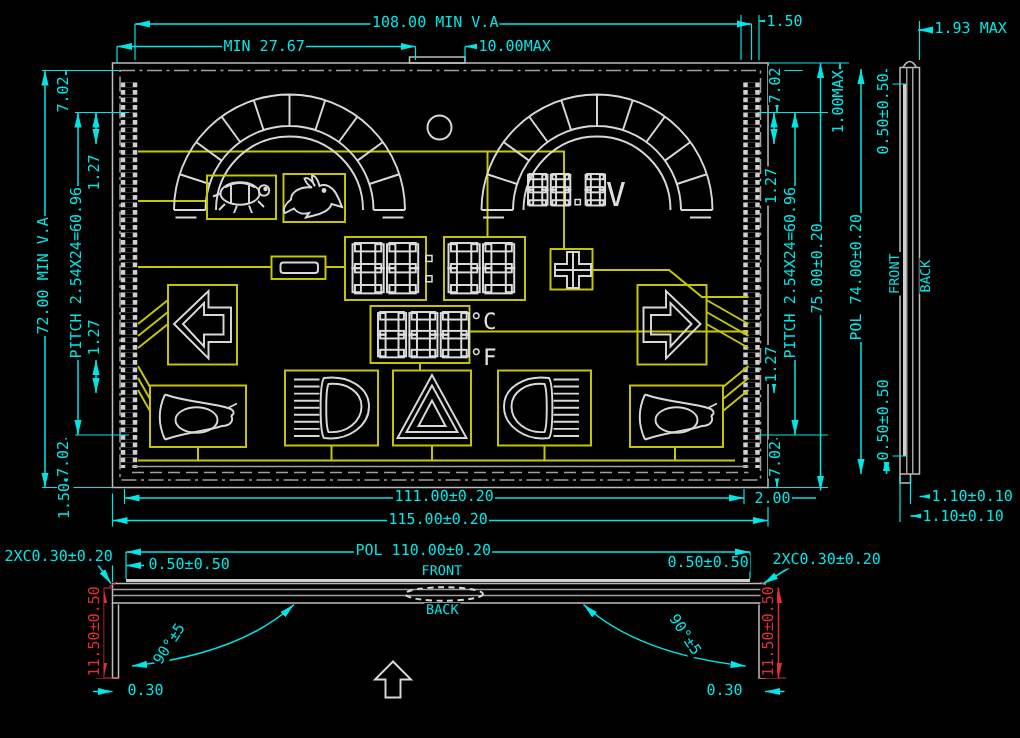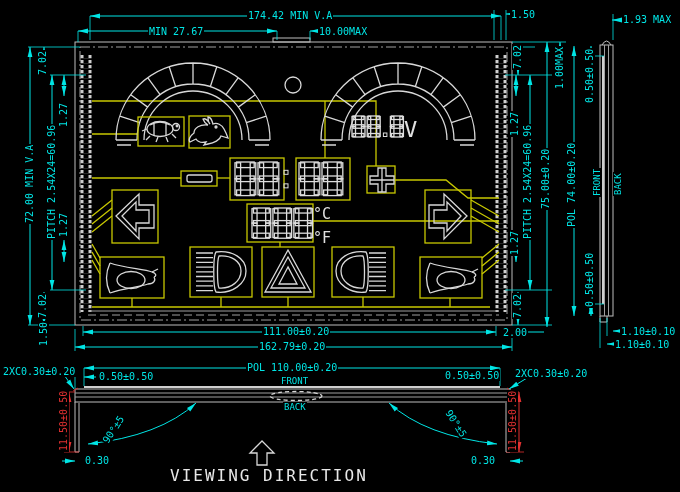--- a/index.html
+++ b/index.html
@@ -316,21 +316,21 @@
       <path d="M512,42 H566 M512,47 H535 M505,75 H552 M505,290 H552 M512,325 H552"></path>
       <path d="M83,326 V336 M496,326 V336 M75,329 V351 M512,329 V351"></path>
       <path d="M613,14 V40 M600,318 V348 M607,318 V336 M591,56 H604 M591,304 H604"></path>
       <path d="M84,368 V386 M500,368 V386 M75,372 V388"></path>
     </g>
   </g>
 
   <path class="art" d="M262,441 L250,453 L257,453 L257,465 L267,465 L267,453 L274,453 Z"></path>
 </svg>
 
-<div class="lbl" style="left:247px;top:10px">174.42 MIN V.A</div>
+<div class="lbl" style="left:247px;top:10px">108.00 MIN V.A</div>
 <div class="lbl" style="left:148px;top:26px">MIN 27.67</div>
 <div class="lbl" style="left:318px;top:26px">10.00MAX</div>
 <div class="lbl" style="left:510px;top:9px">1.50</div>
 <div class="lbl" style="left:622px;top:14px">1.93 MAX</div>
 
 <div class="lbl rot" style="left:37px;top:76px">7.02</div>
 <div class="lbl rot" style="left:58px;top:128px">1.27</div>
 <div class="lbl rot" style="left:46px;top:240px">PITCH 2.54X24=60.96</div>
 <div class="lbl rot" style="left:24px;top:224px">72.00 MIN V.A</div>
 <div class="lbl rot" style="left:58px;top:238px">1.27</div>
@@ -339,39 +339,38 @@
 
 <div class="lbl rot" style="left:512px;top:70px">7.02</div>
 <div class="lbl rot" style="left:509px;top:137px">1.27</div>
 <div class="lbl rot" style="left:522px;top:240px">PITCH 2.54X24=60.96</div>
 <div class="lbl rot" style="left:540px;top:210px">75.00±0.20</div>
 <div class="lbl rot" style="left:554px;top:90px">1.00MAX</div>
 <div class="lbl rot" style="left:509px;top:256px">1.27</div>
 <div class="lbl rot" style="left:512px;top:319px">7.02</div>
 <div class="lbl" style="left:502px;top:327px">2.00</div>
 <div class="lbl" style="left:262px;top:326px">111.00±0.20</div>
-<div class="lbl" style="left:258px;top:341px">162.79±0.20</div>
+<div class="lbl" style="left:258px;top:341px">115.00±0.20</div>
 
 <div class="lbl rot" style="left:584px;top:104px">0.50±0.50</div>
 <div class="lbl rot" style="left:566px;top:228px">POL 74.00±0.20</div>
 <div class="lbl rot sm" style="left:592px;top:197px">FRONT</div>
 <div class="lbl rot sm" style="left:613px;top:196px">BACK</div>
 <div class="lbl rot" style="left:584px;top:308px">0.50±0.50</div>
 <div class="lbl" style="left:620px;top:326px">1.10±0.10</div>
 <div class="lbl" style="left:614px;top:339px">1.10±0.10</div>
 
-<div class="lbl" style="left:246px;top:362px">POL 110.00±0.20</div>
+<div class="lbl" style="left:236px;top:362px">POL 110.00±0.20</div>
 <div class="lbl sm" style="left:280px;top:376px">FRONT</div>
 <div class="lbl sm" style="left:283px;top:402px">BACK</div>
 <div class="lbl" style="left:98px;top:371px">0.50±0.50</div>
 <div class="lbl" style="left:444px;top:370px">0.50±0.50</div>
 <div class="lbl" style="left:2px;top:366px">2XC0.30±0.20</div>
 <div class="lbl" style="left:514px;top:368px">2XC0.30±0.20</div>
 <div class="lbl r55l" style="left:100px;top:440px">90°±5</div>
 <div class="lbl r55r" style="left:452px;top:407px">90°±5</div>
 <div class="lbl rot red" style="left:58px;top:452px">11.50±0.50</div>
 <div class="lbl rot red" style="left:507px;top:452px">11.50±0.50</div>
 <div class="lbl" style="left:84px;top:455px">0.30</div>
 <div class="lbl" style="left:470px;top:455px">0.30</div>
 
-<div class="viewdir" style="left:170px;top:466px">VIEWING DIRECTION</div>
 
 </div>
 
 </body></html>

